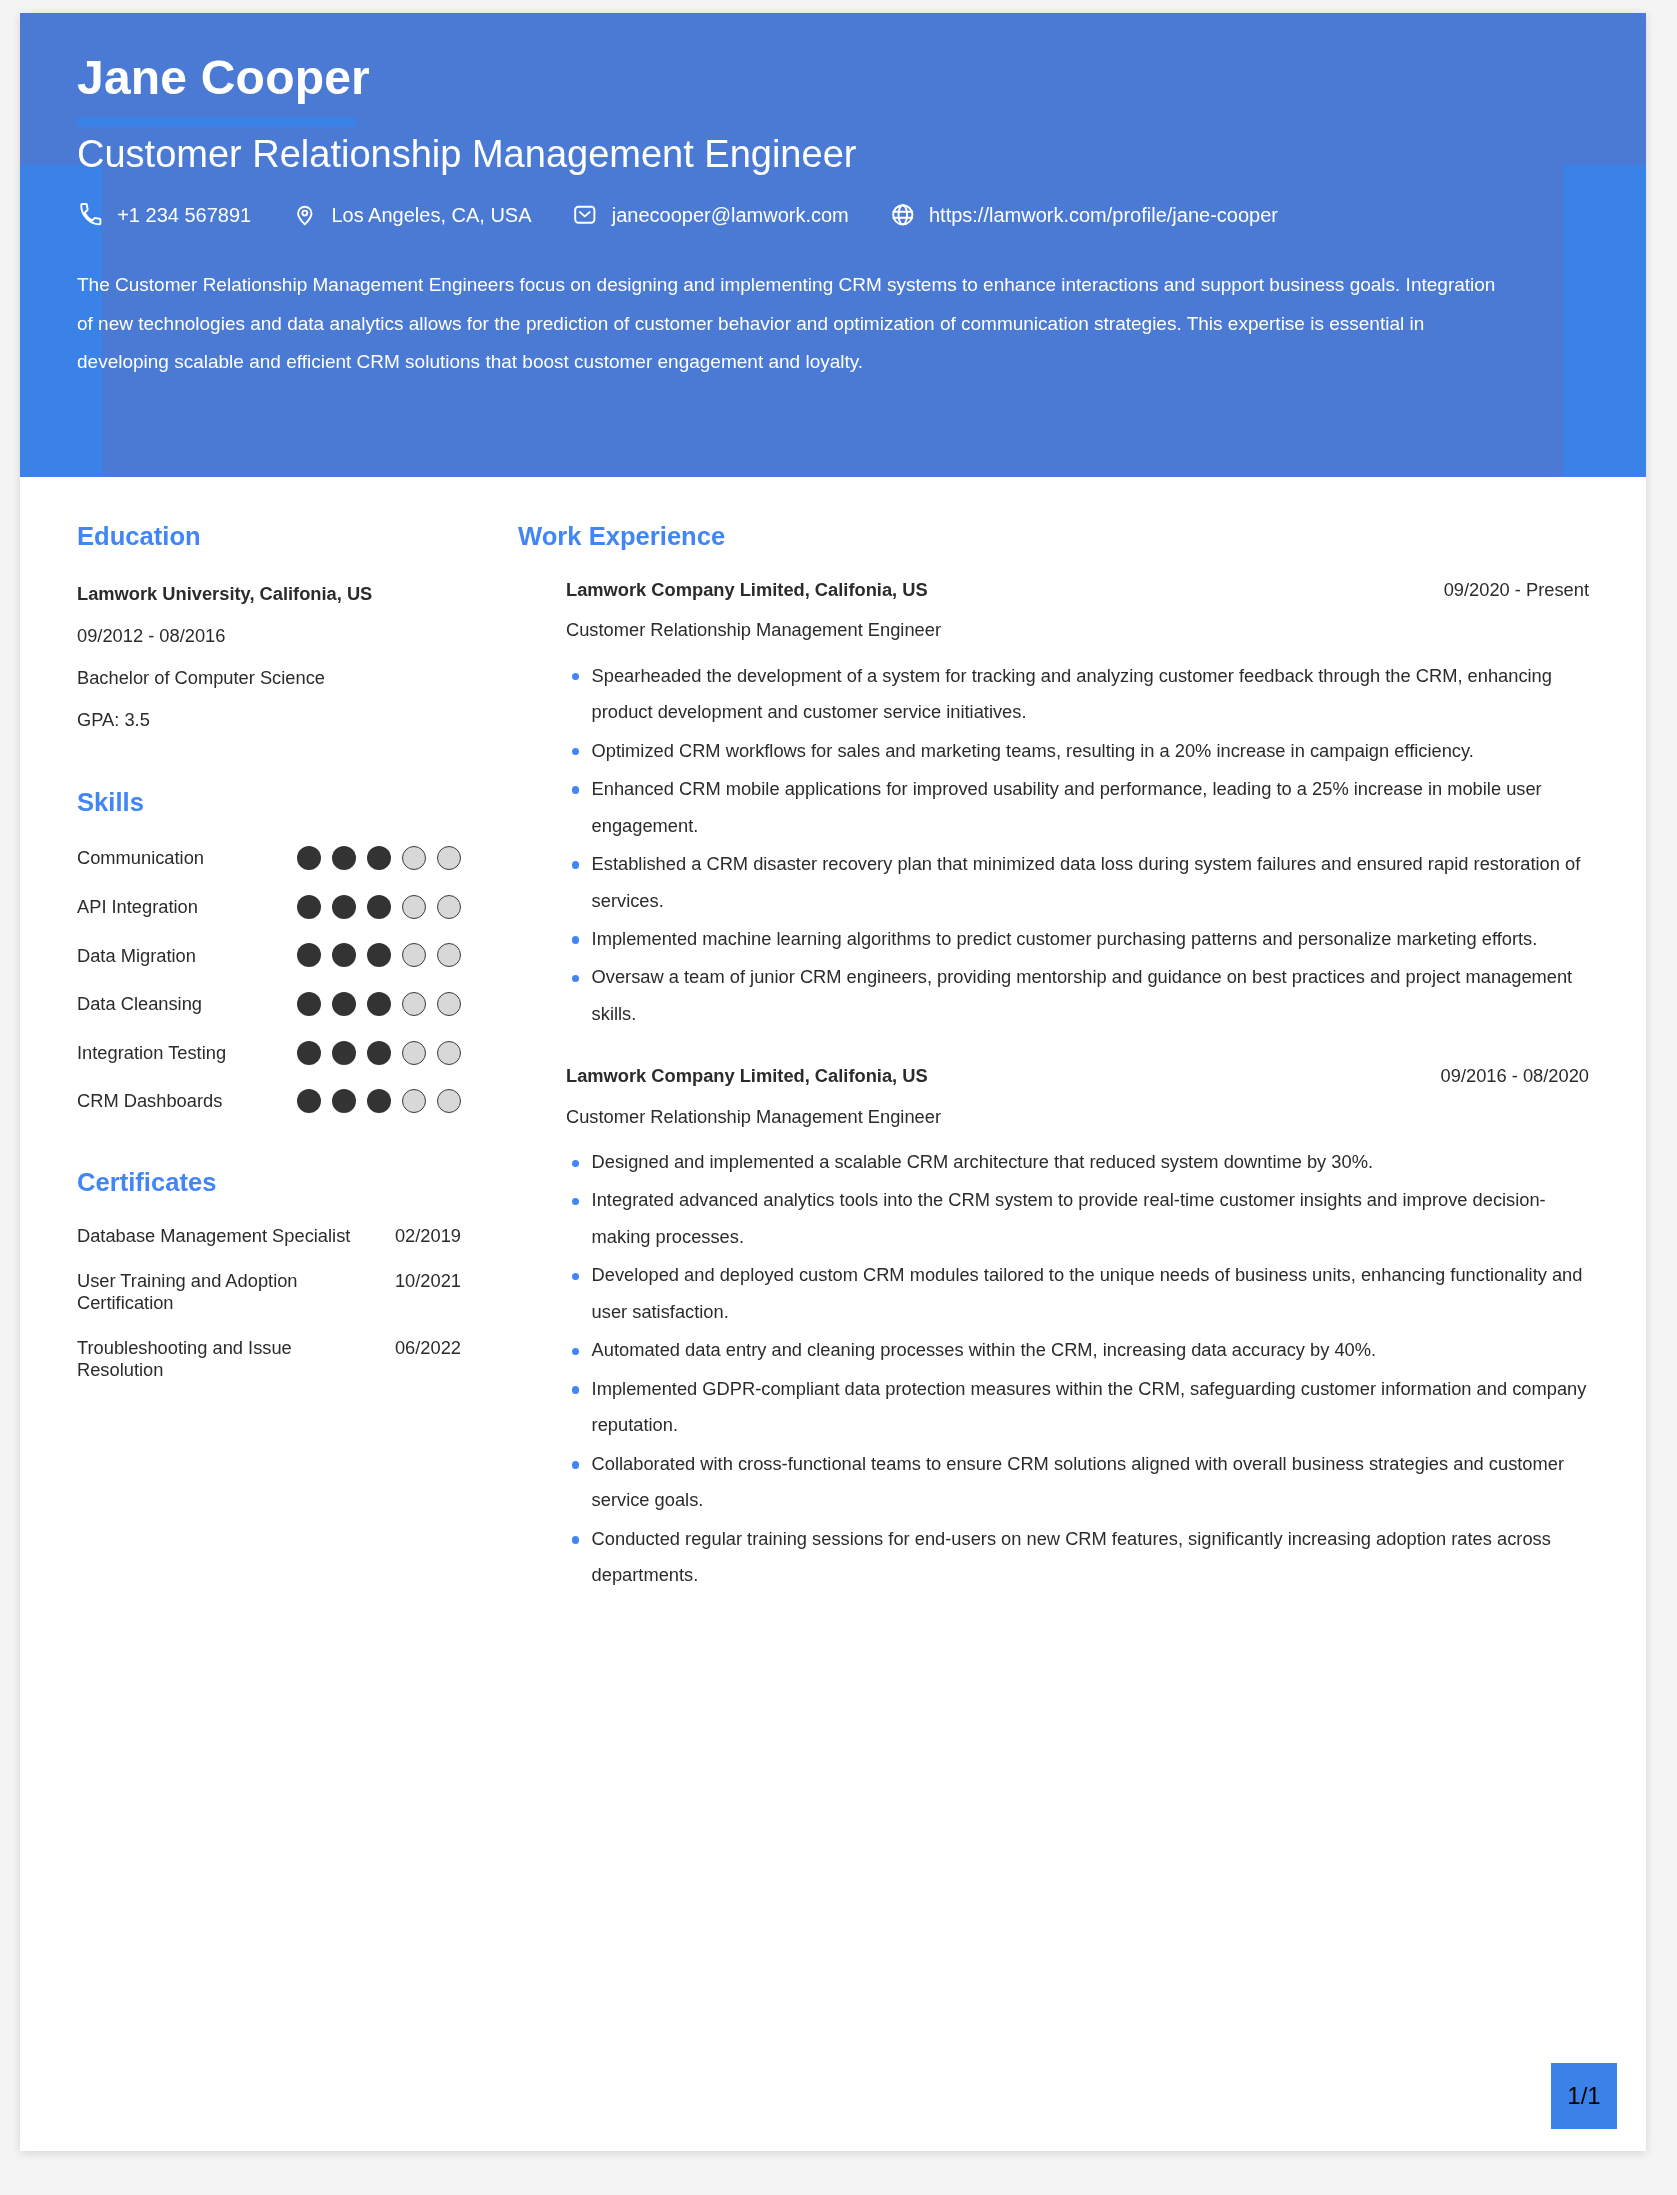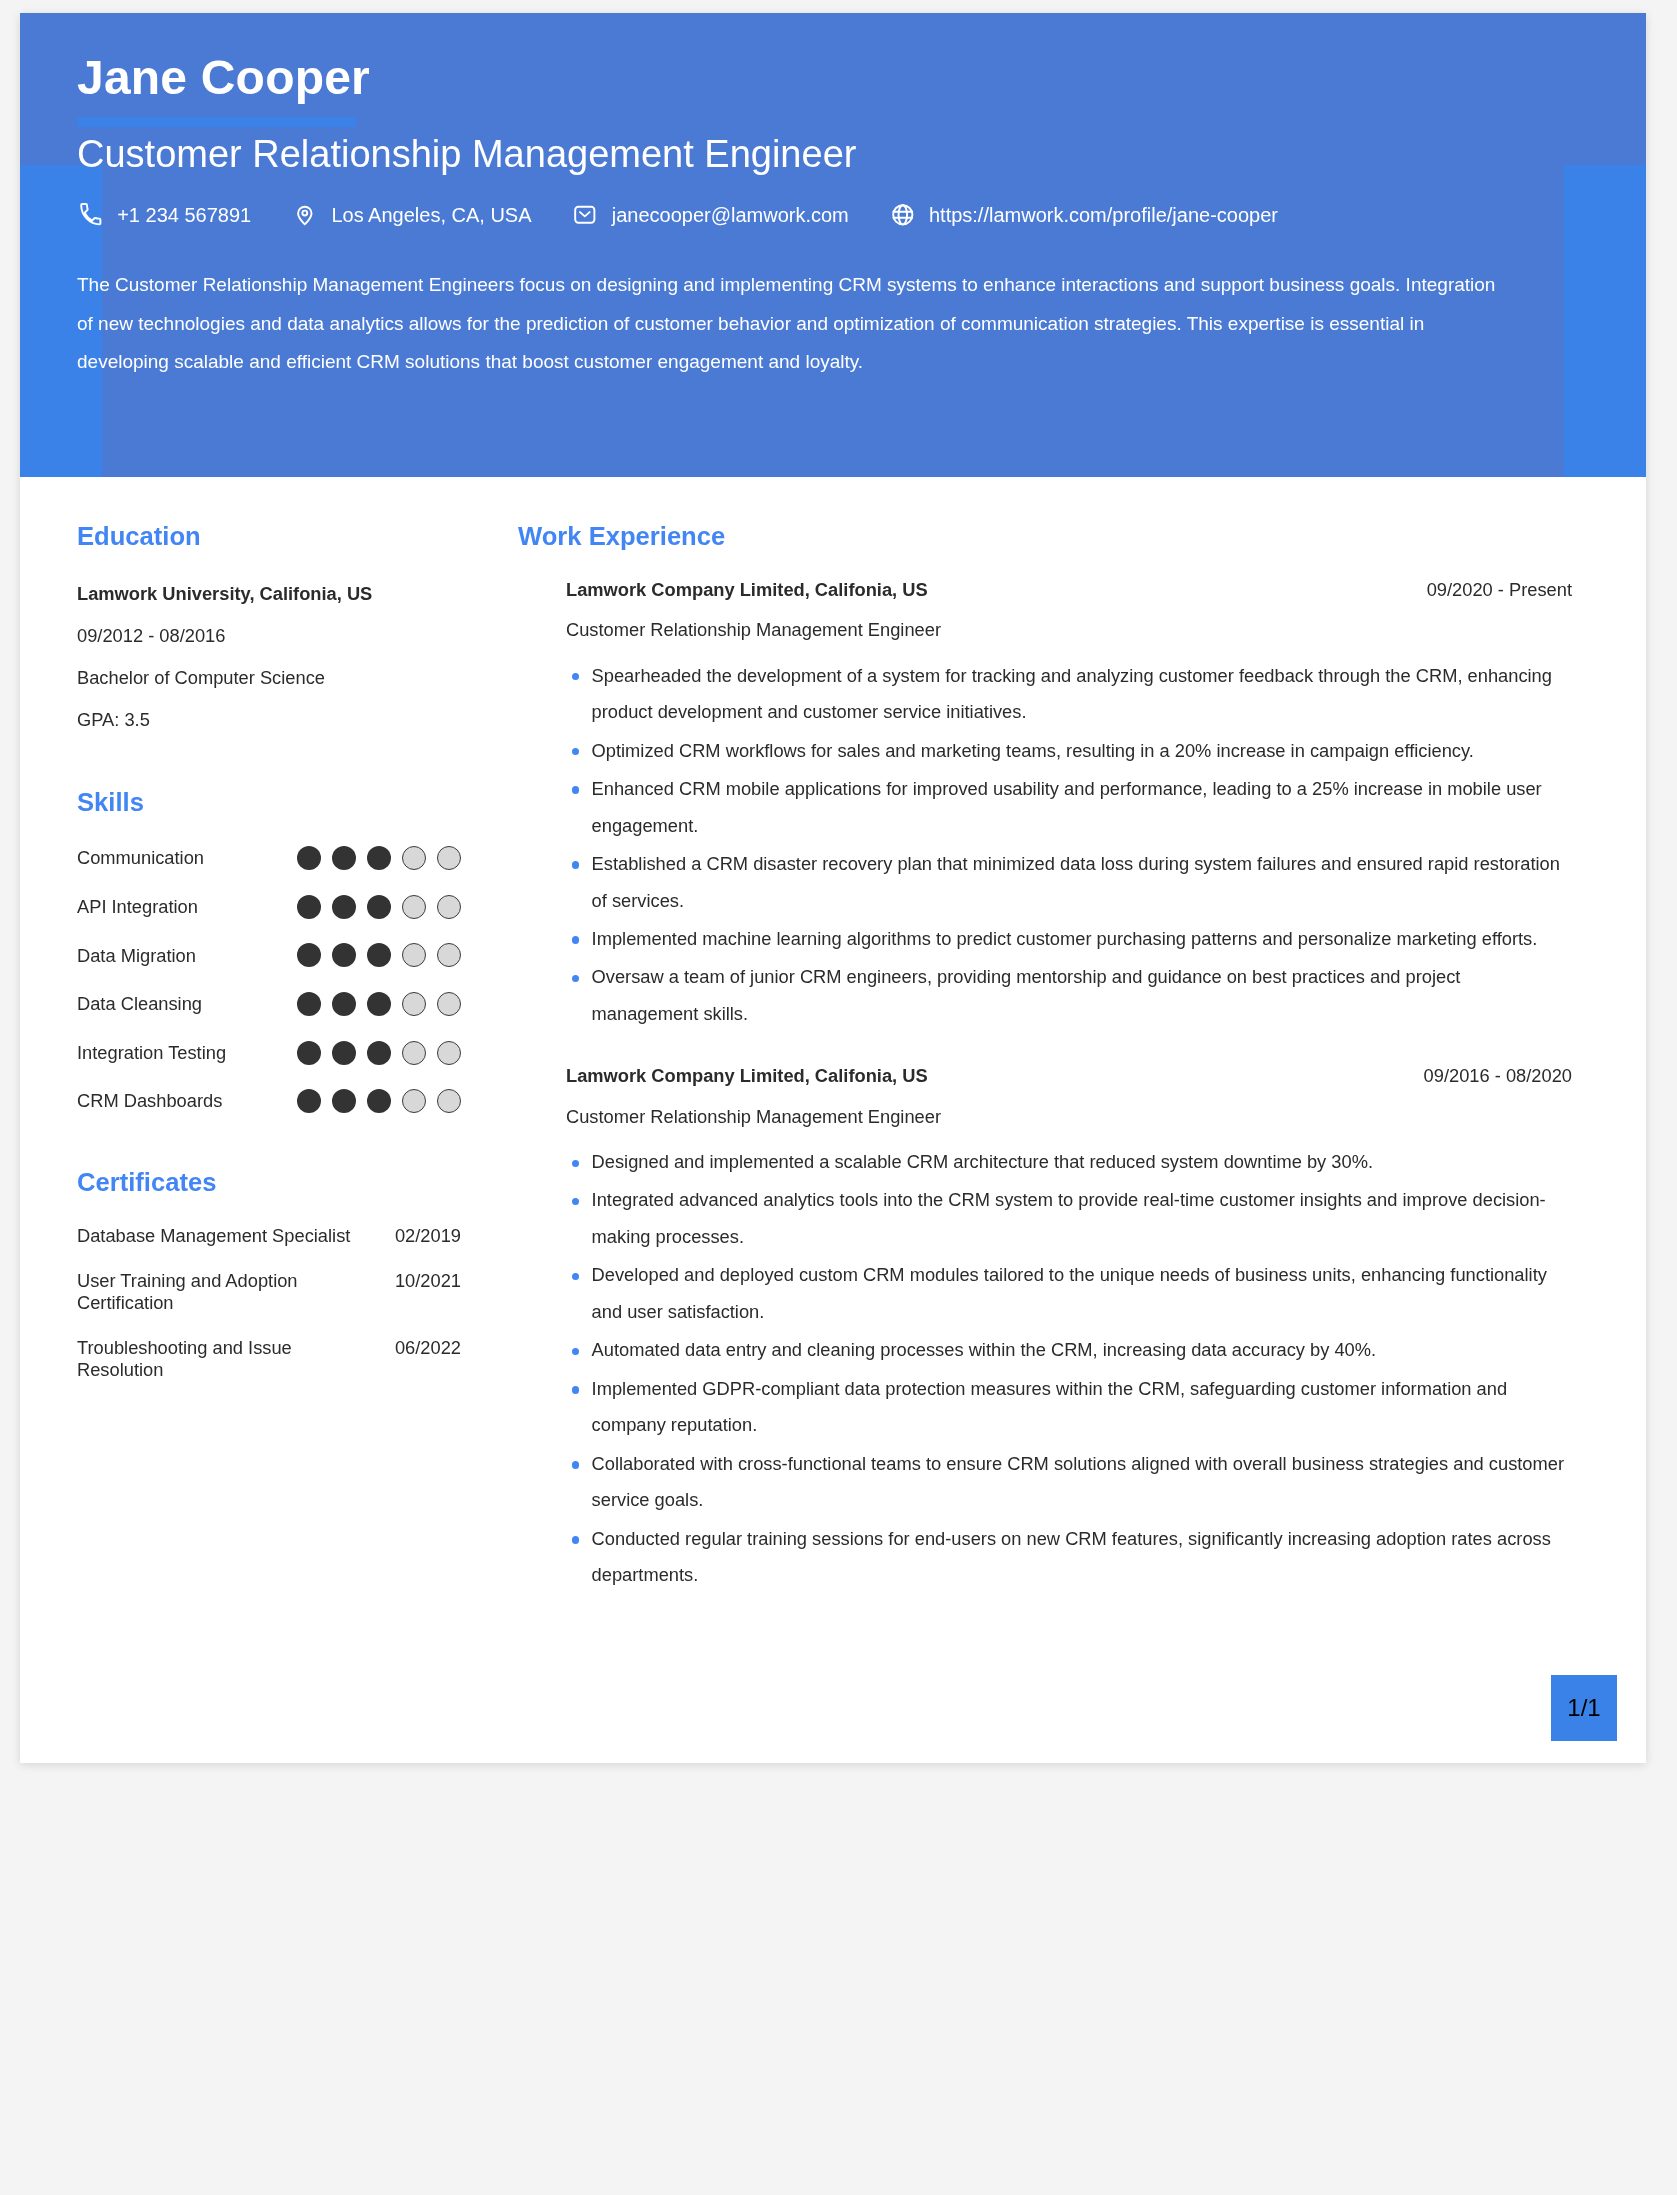--- a/index.html
+++ b/index.html
@@ -13,21 +13,21 @@
     width: 1678px;
     height: 2196px;
     background: #f4f4f4;
     overflow: hidden;
   }
   .sheet {
     position: absolute;
     left: 20px;
     top: 12.8px;
     width: 1626px;
-    height: 1750px;
+    height: 2138px;
     background: #ffffff;
     box-shadow: 0 1.8px 9.1px rgba(0,0,0,0.13);
   }
 
   
   .header {
     position: relative;
     background: #4a7ad4;
     height: 464px;
     overflow: hidden;
@@ -102,21 +102,21 @@
     font-size: 19px;
     color: #ffffff;
     line-height: 2.05;
     max-width: 1425px;
     margin: 0;
   }
 
   
   .body-wrap {
     display: flex;
-    padding: 44px 74px 0 57px;
+    padding: 44px 57px 0 57px;
     align-items: flex-start;
   }
   .col-left {
     width: 384px;
     flex: none;
     padding-right: 37px;
   }
   .col-right {
     flex: 1;
     padding-left: 20px;

